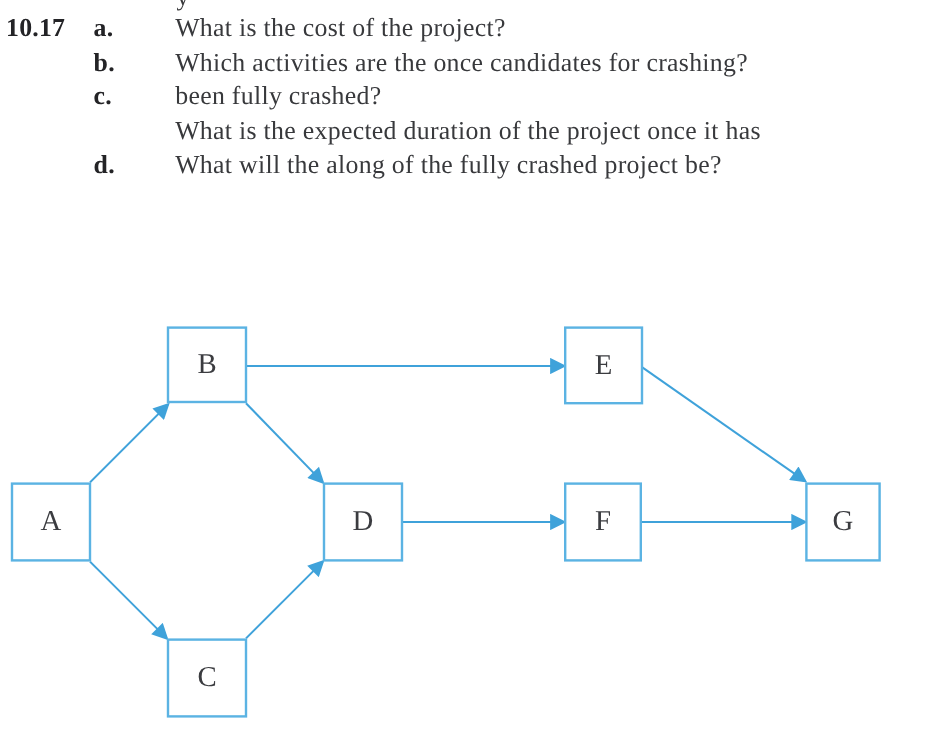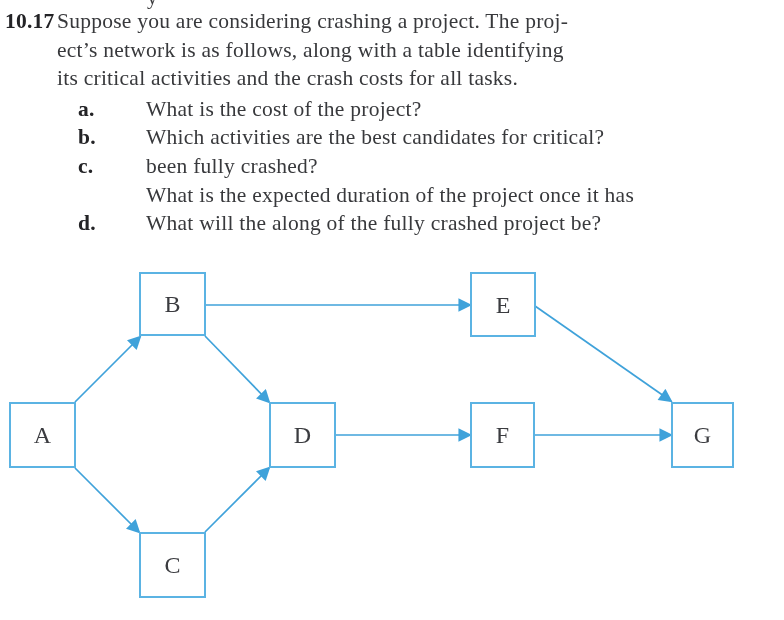--- a/index.html
+++ b/index.html
@@ -63,37 +63,32 @@
 <body>
 
 <div class="page">
 
   <span class="prev-line-fragment">y</span>
 
   <div class="text-block">
     <div class="problem">
       <span class="problem-number">10.17</span>
 
-      <div class="statement">
-        <div class="line">Suppose you are considering crashing a project. The proj-</div>
-        <div class="line">ect’s network is as follows, along with a table identifying</div>
-        <div class="line">its critical activities and the crash costs for all tasks.</div>
-      </div>
 
       <div class="parts">
         <div class="part">
           <span class="part-label">a.</span>
           <div class="part-lines">
             <div class="line">What is the cost of the project?</div>
           </div>
         </div>
         <div class="part">
           <span class="part-label">b.</span>
           <div class="part-lines">
-            <div class="line">Which activities are the best candidates for critical?</div>
+            <div class="line">Which activities are the once candidates for crashing?</div>
           </div>
         </div>
         <div class="part">
           <span class="part-label">c.</span>
           <div class="part-lines">
             <div class="line">been fully crashed?</div>
             <div class="line">What is the expected duration of the project once it has</div>
           </div>
         </div>
         <div class="part">

